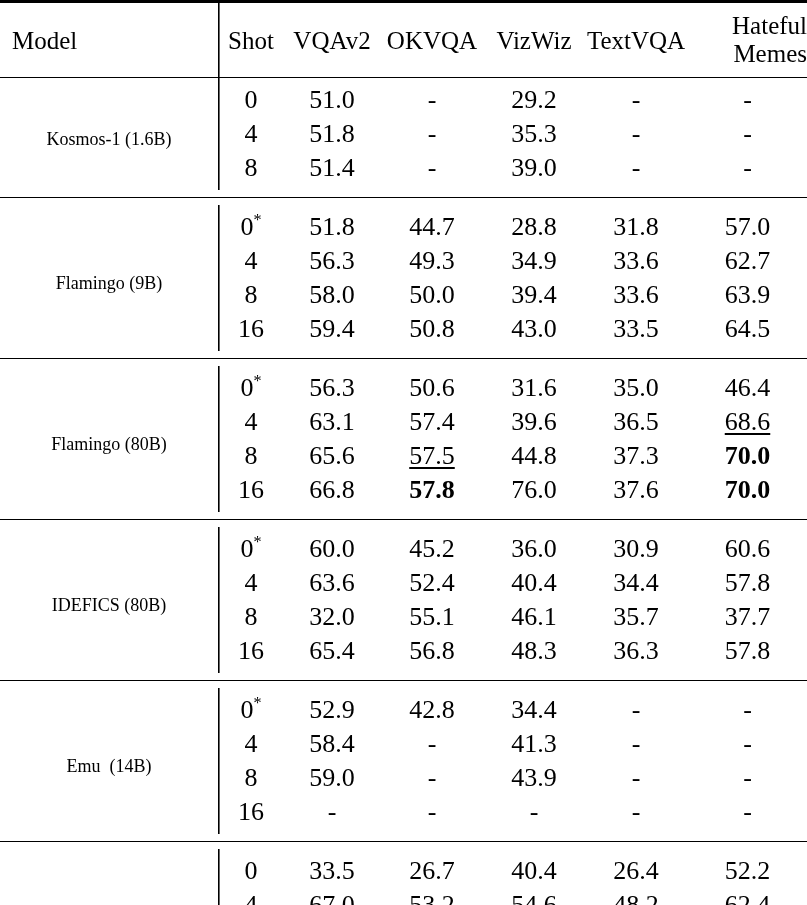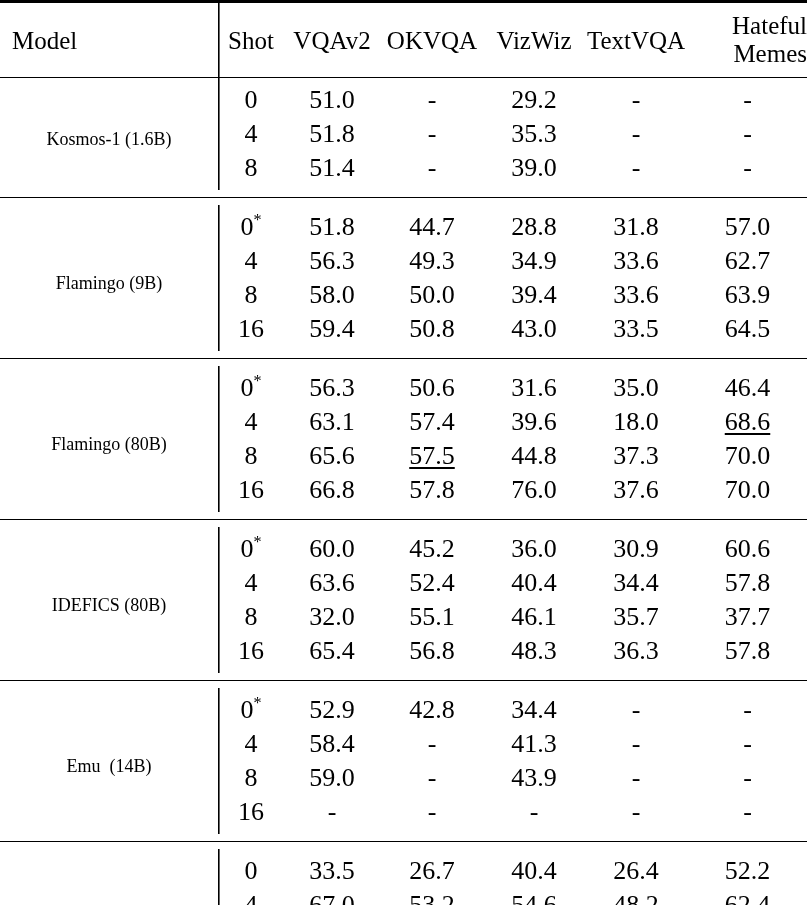--- a/index.html
+++ b/index.html
@@ -88,21 +88,21 @@
     font-size: 26px;
   }
   .block-first td { padding-top: 5px; }
   .block-last  td { padding-bottom: 5px; }
 
   .model-name {
     font-size: 18px;
     white-space: pre;
   }
 
-  .val.bold { font-weight: normal; }
+  .val.bold { font-weight: bold; }
   .val.underline {
     text-decoration: underline;
     text-underline-offset: 2.5px;
     text-decoration-thickness: 1.6px;
     margin-top: 36px;
   }
 
   .shot-sup {
     font-size: 0.62em;
     vertical-align: super;
@@ -227,21 +227,21 @@
           <td><span class="val">50.6</span></td>
           <td><span class="val">31.6</span></td>
           <td><span class="val">35.0</span></td>
           <td><span class="val">46.4</span></td>
         </tr>
         <tr class="data-row">
           <td class="vrule">4</td>
           <td><span class="val">63.1</span></td>
           <td><span class="val">57.4</span></td>
           <td><span class="val">39.6</span></td>
-          <td><span class="val">18.0</span></td>
+          <td><span class="val">36.5</span></td>
           <td><span class="val underline">68.6</span></td>
         </tr>
         <tr class="data-row">
           <td class="vrule">8</td>
           <td><span class="val">65.6</span></td>
           <td><span class="val underline">57.5</span></td>
           <td><span class="val">44.8</span></td>
           <td><span class="val">37.3</span></td>
           <td><span class="val bold">70.0</span></td>
         </tr>

